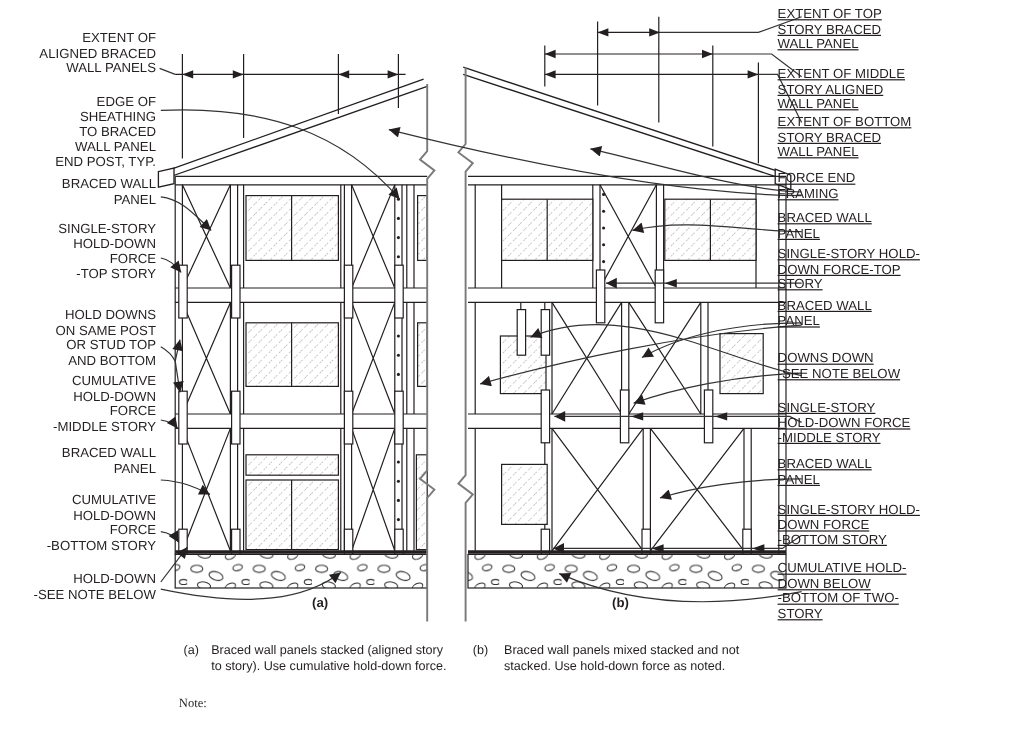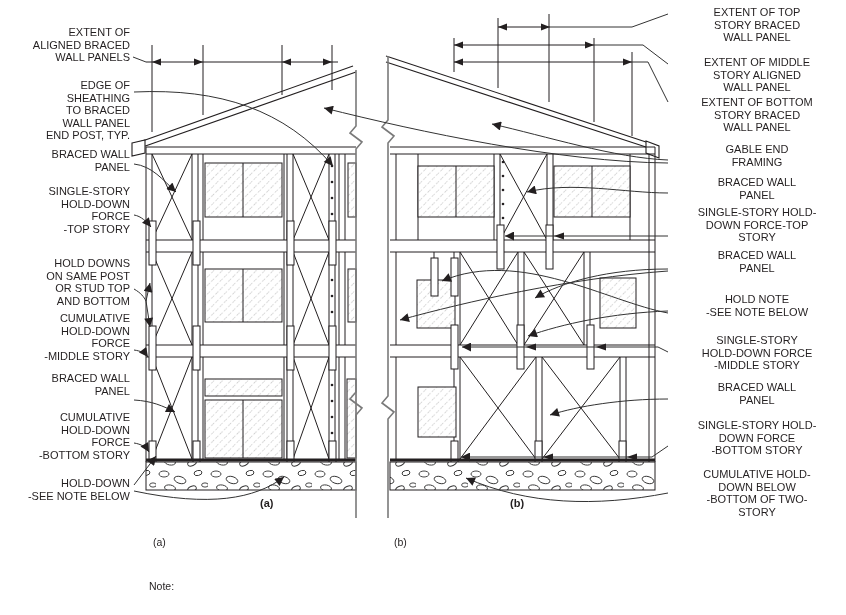--- a/index.html
+++ b/index.html
@@ -1,24 +1,24 @@
 <!DOCTYPE html>
 <html><head>
 <meta charset="utf-8">
 <style>
   html,body{margin:0;padding:0;background:#fff;}
   .stage{position:relative;width:846px;height:615px;background:#ffffff;
          font-family:"Liberation Sans",sans-serif;color:#231f20;overflow:hidden;}
   .stage svg{position:absolute;left:0;top:0;}
   .lbl{position:absolute;font-size:11px;line-height:12.5px;white-space:pre-line;}
   .lbl.left{right:716px;text-align:right;width:140px;}
-  .lbl.right{left:672px;text-align:center;width:170px;}
+  .lbl.right{left:648px;text-align:left;width:170px;text-decoration:underline;}
   .subfig{position:absolute;font-size:11px;font-weight:bold;}
   .cap{position:absolute;font-size:10.5px;line-height:13px;white-space:pre-line;}
-  .note-lbl{position:absolute;font-size:10.5px;line-height:13px;}
+  .note-lbl{position:absolute;font-size:10.5px;line-height:13px;font-family:Liberation Serif, serif;}
 </style>
 </head>
 <body>
 
 <div class="stage">
 
 <svg width="846" height="615" viewBox="0 0 846 615">
   <defs>
     <marker id="arr" viewBox="0 0 10 10" refX="10" refY="5" markerWidth="11" markerHeight="9" orient="auto">
       <path d="M0,0 L10,5 L0,10 Z" fill="#231f20"></path>
@@ -277,45 +277,49 @@
 
 <div class="lbl right" style="top:6px">EXTENT OF TOP
 STORY BRACED
 WALL PANEL</div>
 <div class="lbl right" style="top:56px">EXTENT OF MIDDLE
 STORY ALIGNED
 WALL PANEL</div>
 <div class="lbl right" style="top:96px">EXTENT OF BOTTOM
 STORY BRACED
 WALL PANEL</div>
-<div class="lbl right" style="top:143px">GABLE END
+<div class="lbl right" style="top:143px">FORCE END
 FRAMING</div>
 <div class="lbl right" style="top:176px">BRACED WALL
 PANEL</div>
 <div class="lbl right" style="top:206px">SINGLE-STORY HOLD-
 DOWN FORCE-TOP
 STORY</div>
 <div class="lbl right" style="top:249px">BRACED WALL
 PANEL</div>
-<div class="lbl right" style="top:293px">HOLD NOTE
+<div class="lbl right" style="top:293px">DOWNS DOWN
 -SEE NOTE BELOW</div>
 <div class="lbl right" style="top:334px">SINGLE-STORY
 HOLD-DOWN FORCE
 -MIDDLE STORY</div>
 <div class="lbl right" style="top:381px">BRACED WALL
 PANEL</div>
 <div class="lbl right" style="top:419px">SINGLE-STORY HOLD-
 DOWN FORCE
 -BOTTOM STORY</div>
 <div class="lbl right" style="top:468px">CUMULATIVE HOLD-
 DOWN BELOW
 -BOTTOM OF TWO-
 STORY</div>
 
 <div class="subfig" style="left:260px;top:497px">(a)</div>
 <div class="subfig" style="left:510px;top:497px">(b)</div>
 
 <div class="cap" style="left:153px;top:536px">(a)</div>
+<div class="cap" style="left:176px;top:536px">Braced wall panels stacked (aligned story
+to story). Use cumulative hold-down force.</div>
 <div class="cap" style="left:394px;top:536px">(b)</div>
+<div class="cap" style="left:420px;top:536px">Braced wall panels mixed stacked and not
+stacked. Use hold-down force as noted.</div>
 
 <div class="note-lbl" style="left:149px;top:580px">Note:</div>
 
 </div>
 
 </body></html>

